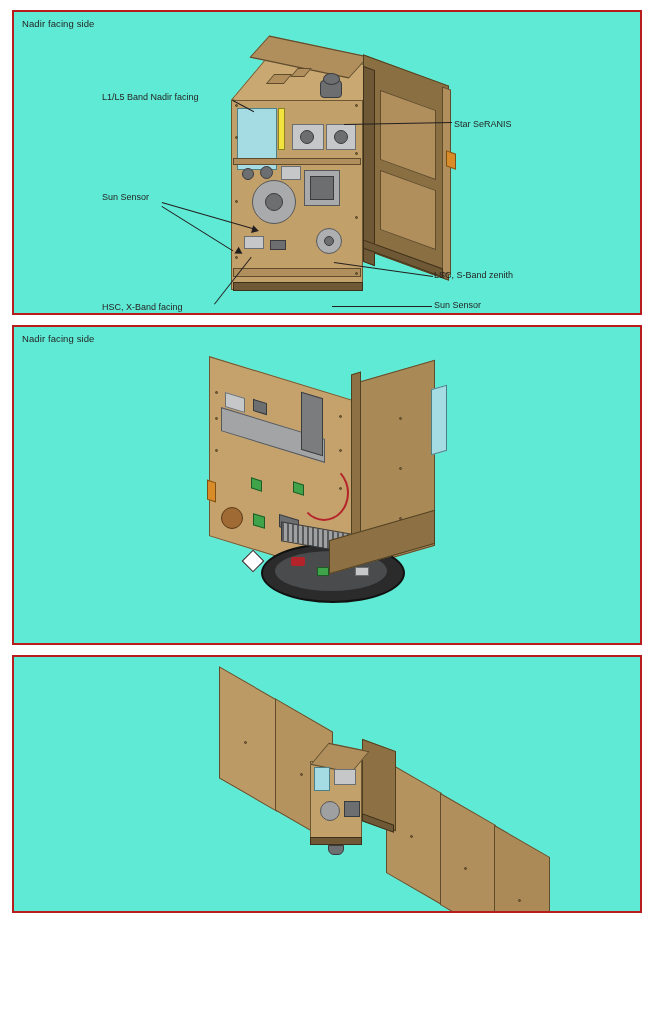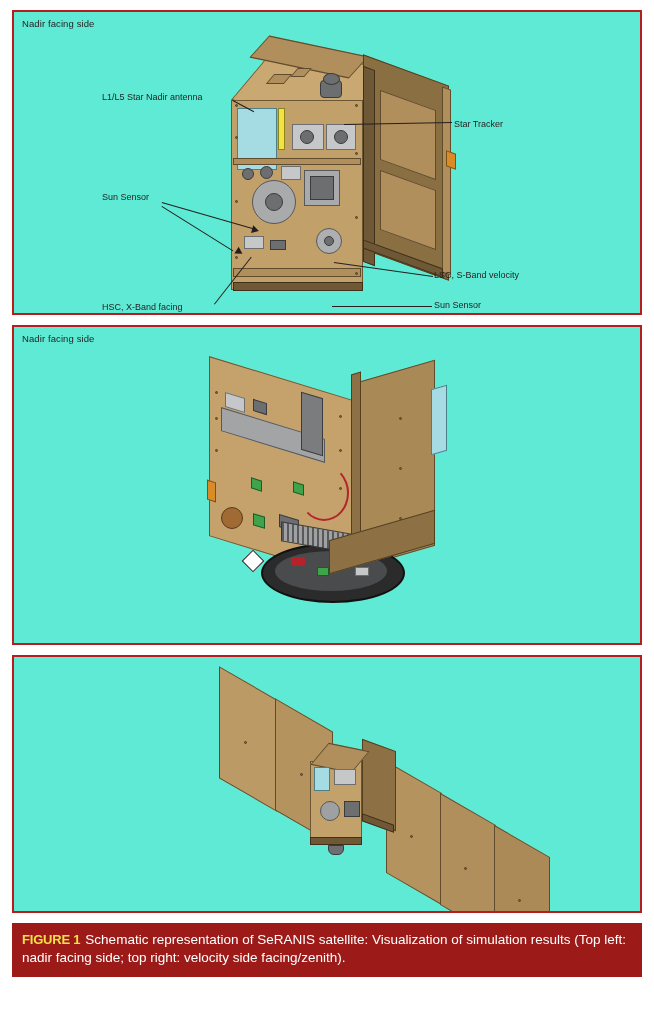--- a/index.html
+++ b/index.html
@@ -180,33 +180,33 @@
       <div class="bolt" style="left:11px; top:64px;"></div>
       <div class="bolt" style="left:11px; top:96px;"></div>
       <div class="bolt" style="left:11px; top:160px;"></div>
       <div class="bolt" style="left:11px; top:216px;"></div>
       <div class="bolt" style="left:131px; top:64px;"></div>
       <div class="bolt" style="left:131px; top:112px;"></div>
       <div class="bolt" style="left:131px; top:176px;"></div>
       <div class="bolt" style="left:131px; top:232px;"></div>
     </div>
 
-    <div class="label" style="left:88px; top:80px;">L1/L5 Star Nadir antenna</div>
+    <div class="label" style="left:88px; top:80px;">L1/L5 Band Nadir facing</div>
     <div class="leader" style="left:219px; top:88px; width:24px; transform: rotate(28deg);"></div>
 
-    <div class="label" style="left:440px; top:107px;">Star Tracker</div>
+    <div class="label" style="left:440px; top:107px;">Star SeRANIS</div>
     <div class="leader" style="left:330px; top:112px; width:108px; transform: rotate(-1deg);"></div>
 
     <div class="label" style="left:88px; top:180px;">Sun Sensor</div>
     <div class="leader" style="left:148px; top:190px; width:96px; transform: rotate(16deg);"></div>
     <div class="leader" style="left:148px; top:194px; width:84px; transform: rotate(32deg);"></div>
     <div class="arrowhead" style="left:238px; top:214px; border-width:4px 0 4px 7px; border-color:transparent transparent transparent #231f20; transform: rotate(16deg);"></div>
     <div class="arrowhead" style="left:222px; top:236px; border-width:4px 0 4px 7px; border-color:transparent transparent transparent #231f20; transform: rotate(32deg);"></div>
 
-    <div class="label" style="left:420px; top:258px;">LSC, S-Band velocity</div>
+    <div class="label" style="left:420px; top:258px;">LSC, S-Band zenith</div>
     <div class="leader" style="left:320px; top:250px; width:100px; transform: rotate(8deg);"></div>
 
     <div class="label" style="left:88px; top:290px;">HSC, X-Band facing</div>
     <div class="leader" style="left:200px; top:292px; width:60px; transform: rotate(-52deg);"></div>
 
     <div class="label" style="left:420px; top:288px;">Sun Sensor</div>
     <div class="leader" style="left:318px; top:294px; width:100px; transform: rotate(0deg);"></div>
   </div>
 
   <div class="panel" id="panel-zenith">
@@ -288,17 +288,14 @@
       <div class="face cyan" style="left:280px; top:98px; width:16px; height:24px;"></div>
       <div class="face lgrey" style="left:300px; top:100px; width:22px; height:16px;"></div>
       <div class="face grey circle" style="left:286px; top:132px; width:20px; height:20px;"></div>
       <div class="face dgrey" style="left:310px; top:132px; width:16px; height:16px;"></div>
       <div class="face gold-xdark" style="left:276px; top:168px; width:52px; height:8px;"></div>
       <div class="face gold-xdark" style="left:328px; top:150px; width:32px; height:8px; transform: skewY(20deg);"></div>
       <div class="face dgrey" style="left:294px; top:176px; width:16px; height:10px; border-radius:0 0 6px 6px;"></div>
     </div>
   </div>
 
-  <div id="caption">
-    <span class="fignum">FIGURE 1</span><span class="captext">Schematic representation of SeRANIS satellite: Visualization of simulation results (Top left: nadir facing side; top right: velocity side facing/zenith).</span>
-  </div>
 
 </div>
 
 </body></html>

